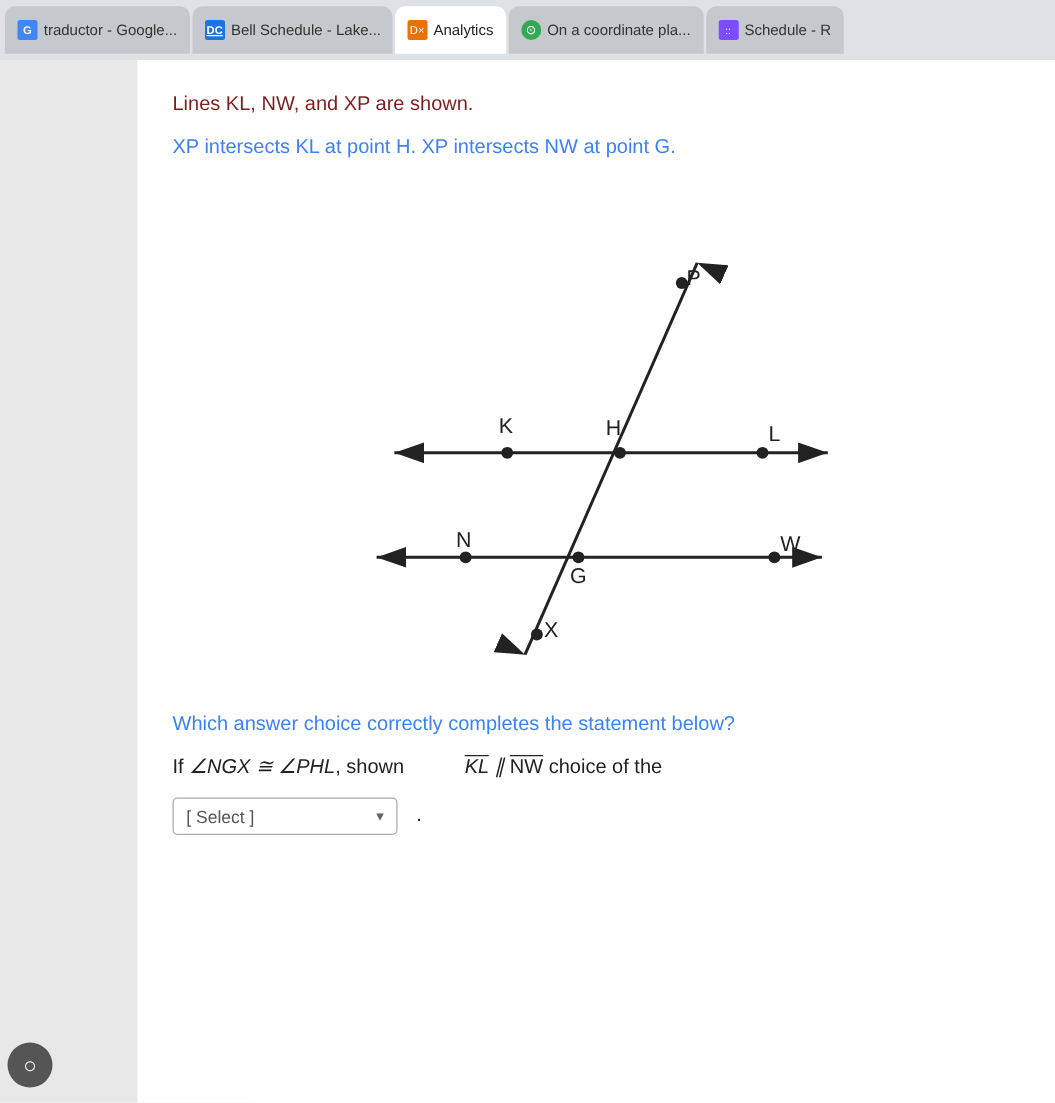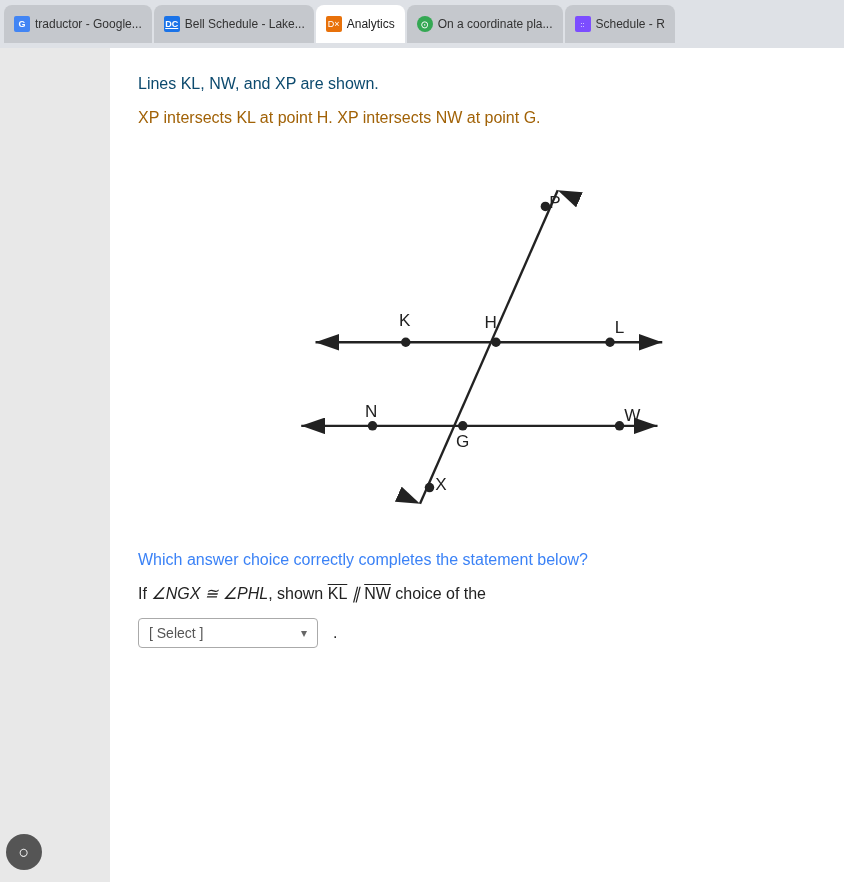--- a/index.html
+++ b/index.html
@@ -119,30 +119,30 @@
       height: 36px;
       background: #555;
       border-radius: 50%;
       display: flex;
       align-items: center;
       justify-content: center;
     }
 
     .problem-text {
       font-size: 16px;
-      color: #0c4a6e;
+      color: #7f1d1d;
       line-height: 1.5;
       margin-bottom: 10px;
     }
 
     .problem-text-2 {
       font-size: 16px;
-      color: #a16207;
+      color: #3b82f6;
       line-height: 1.5;
-      margin-bottom: 8px;
+      margin-bottom: 28px;
     }
 
     
     .diagram-container {
       width: 500px;
       height: 380px;
       margin: 0 auto 30px auto;
       position: relative;
     }
 
@@ -299,21 +299,21 @@
 
       <circle cx="200" cy="368" r="5" fill="#222"></circle>
       <text x="206" y="370" font-size="18" font-family="Arial" fill="#222">X</text>
 
     </svg>
   </div>
 
   <p class="question-text">Which answer choice correctly completes the statement below?</p>
 
   <p class="if-statement">
-    <span>If </span><em>∠NGX ≅ ∠PHL</em><span>, shown </span><span style="text-decoration: overline; ">KL</span><em> ∥ </em><span style="text-decoration: overline; ">NW</span><span> choice of the</span>
+    <span>If </span><em>∠NGX ≅ ∠PHL</em><span>, shown </span><span style="text-decoration: overline; font-style: italic; margin-left: 44px;">KL</span><em> ∥ </em><span style="text-decoration: overline; ">NW</span><span> choice of the</span>
   </p>
 
   <div class="select-container">
     <div class="select-dropdown">
       <span>[ Select ]</span>
       <span class="chevron">▾</span>
     </div>
     <span class="dot-after">.</span>
   </div>
 

